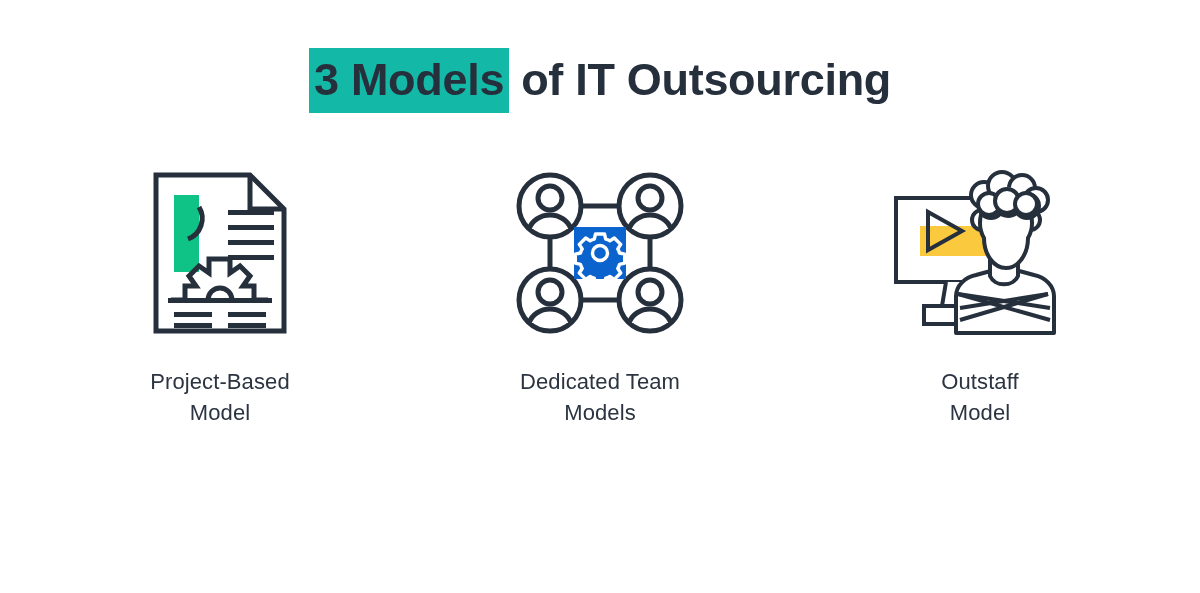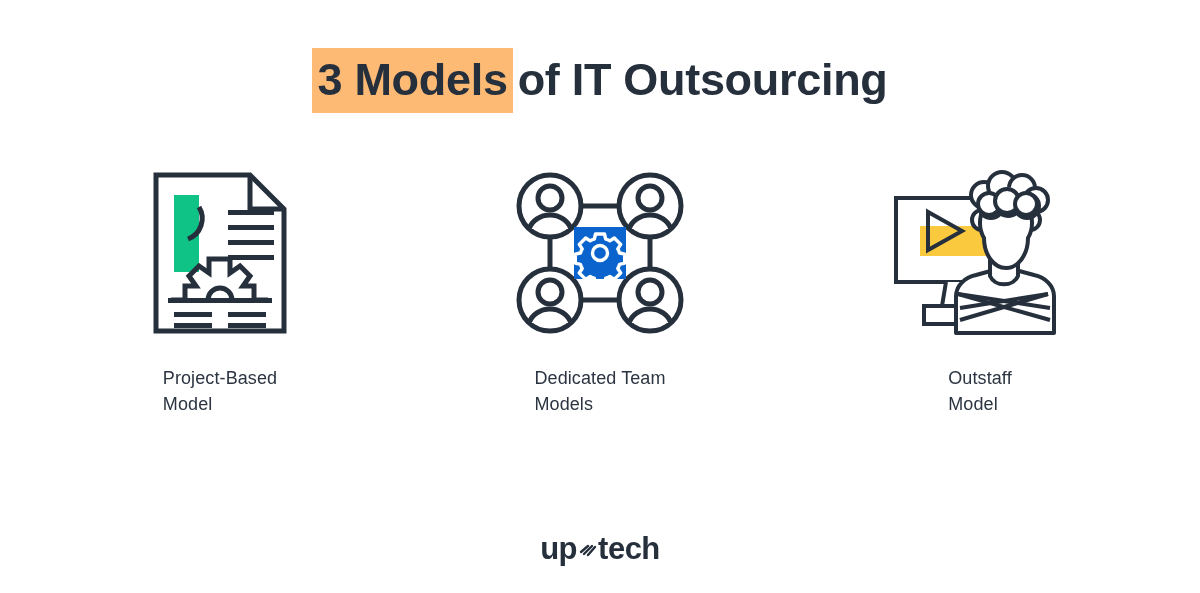--- a/index.html
+++ b/index.html
@@ -35,26 +35,26 @@
   }
   .title {
     font-size: 45px;
     font-weight: bold;
     color: #262F3C;
     letter-spacing: -0.3px;
     line-height: 1;
     white-space: nowrap;
   }
   .title .hl {
-    background: #fdba74;
+    background: #14b8a6;
     padding: 6px 5px 8px 5px;
     color: #262F3C;
   }
   .title .rest {
-    padding-left: 5px;
+    padding-left: 12px;
   }
 
   
   .cards {
     margin-top: 56px;
     width: 1200px;
     display: flex;
     justify-content: center;
     align-items: flex-start;
   }
@@ -65,22 +65,23 @@
     align-items: center;
   }
   .icon-box {
     height: 170px;
     display: flex;
     align-items: center;
     justify-content: center;
   }
   .card-label {
     margin-top: 28px;
-    font-size: 18px;
+    font-size: 22px;
     color: #2B3440;
+    text-align: center;
     line-height: 1.42;
     letter-spacing: 0.1px;
     white-space: pre-line;
   }
 
   
   .logo-wrap {
     position: absolute;
     left: 0;
     right: 0;
@@ -229,27 +230,14 @@
             <circle cx="136" cy="36" r="11"></circle>
           </g>
         </svg>
       </div>
       <div class="card-label">Outstaff
 Model</div>
     </div>
 
   </div>
 
-  <div class="logo-wrap">
-    <div class="logo">
-      <span>up</span>
-      <span class="logo-mark">
-        <svg width="18" height="18" viewBox="0 0 18 18">
-          <path d="M2 12 L9 6" stroke="#262F3C" stroke-width="2.4" stroke-linecap="round" fill="none"></path>
-          <path d="M5 14 L13 6" stroke="#262F3C" stroke-width="2.4" stroke-linecap="round" fill="none"></path>
-          <path d="M9 15 L16 7" stroke="#262F3C" stroke-width="2.4" stroke-linecap="round" fill="none"></path>
-        </svg>
-      </span>
-      <span>tech</span>
-    </div>
-  </div>
 
 </div>
 
 </body></html>

